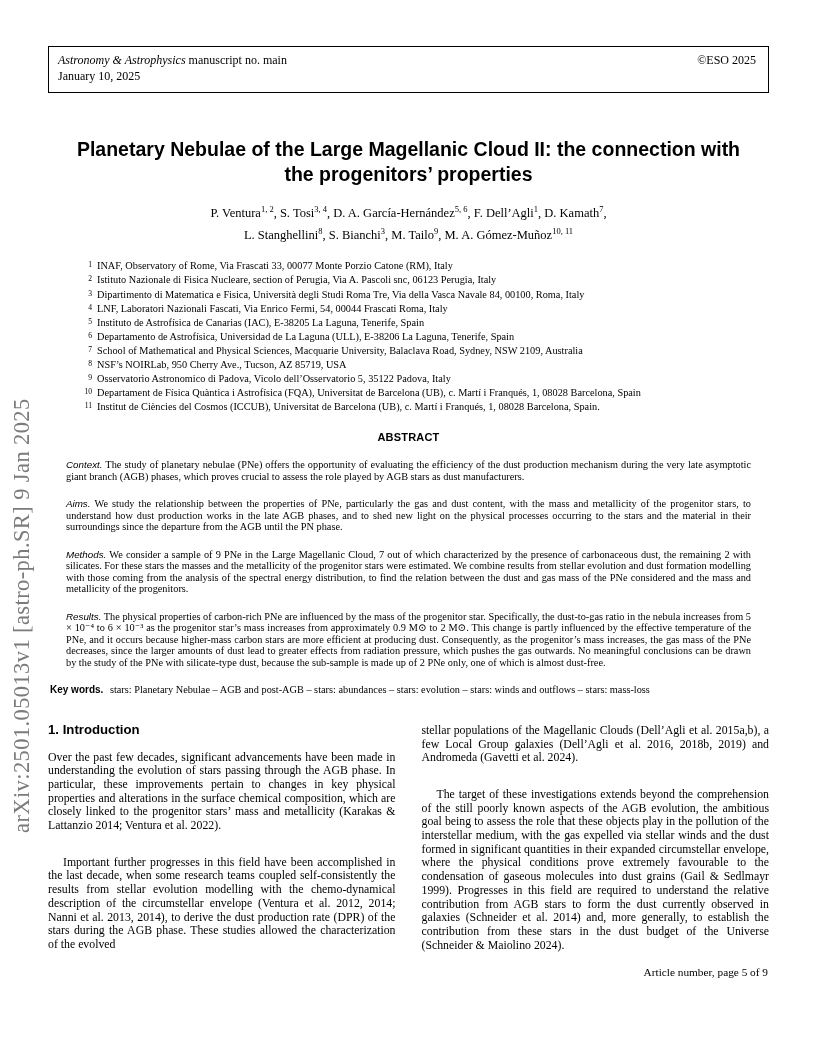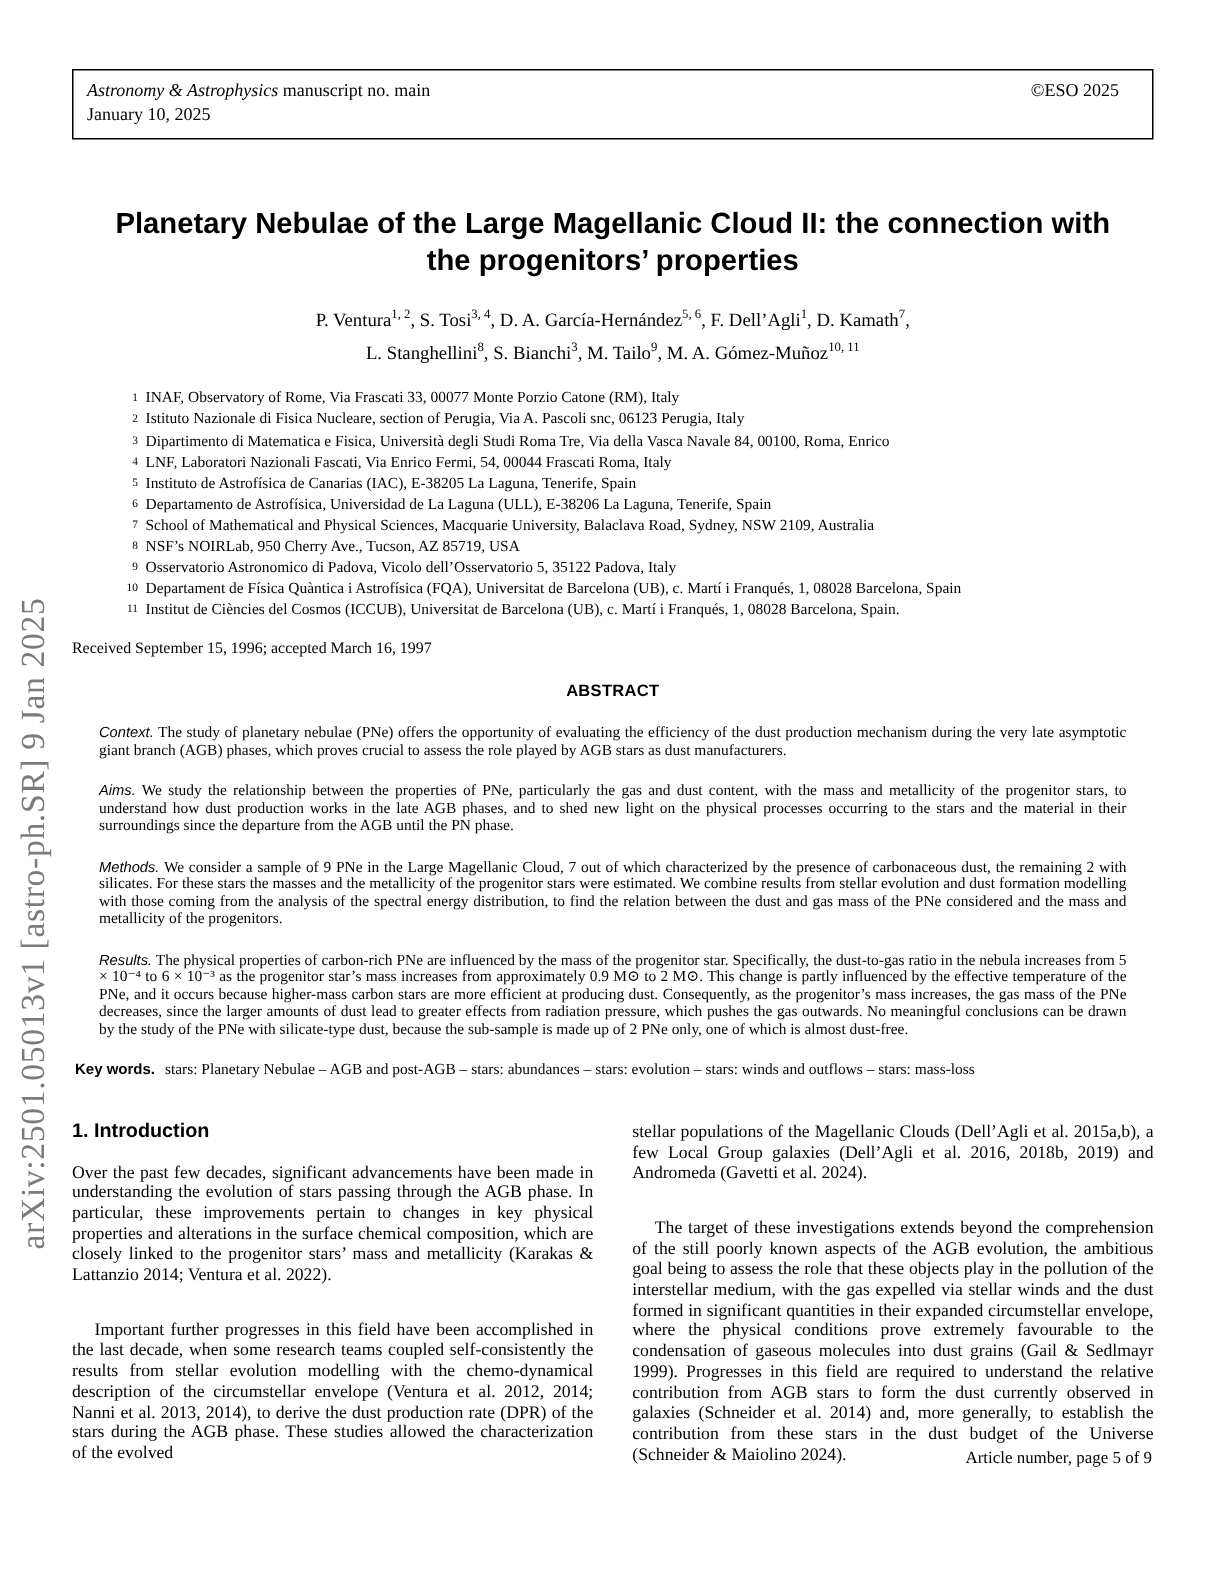--- a/index.html
+++ b/index.html
@@ -9,21 +9,21 @@
     font-family:"Liberation Serif","DejaVu Serif",serif;
     -webkit-font-smoothing:antialiased;
   }
   .page{position:relative;width:816px;height:1056px;}
   .content{padding:46px 47px 0 48px;}
 
   
   .hbox{
     border:1px solid #000;
     display:flex;justify-content:space-between;align-items:flex-start;
-    padding:5px 22px 8px 9px;
+    padding:5px 12px 8px 9px;
     font-size:12px;line-height:16px;
   }
   .hbox .journal{font-style:italic;}
 
   
   .arxiv{
     position:absolute;left:9px;top:833px;
     transform-origin:0 0;transform:rotate(-90deg);
     white-space:nowrap;
     font-size:22.5px;color:#7b7b7b;letter-spacing:0.4px;
@@ -121,21 +121,21 @@
           <span class="txt">INAF, Observatory of Rome, Via Frascati 33, 00077 Monte Porzio Catone (RM), Italy</span>
         </div>
 
         <div class="aff">
           <span class="num">2</span>
           <span class="txt">Istituto Nazionale di Fisica Nucleare, section of Perugia, Via A. Pascoli snc, 06123 Perugia, Italy</span>
         </div>
 
         <div class="aff">
           <span class="num">3</span>
-          <span class="txt">Dipartimento di Matematica e Fisica, Università degli Studi Roma Tre, Via della Vasca Navale 84, 00100, Roma, Enrico</span>
+          <span class="txt">Dipartimento di Matematica e Fisica, Università degli Studi Roma Tre, Via della Vasca Navale 84, 00100, Roma, Italy</span>
         </div>
 
         <div class="aff">
           <span class="num">4</span>
           <span class="txt">LNF, Laboratori Nazionali Fascati, Via Enrico Fermi, 54, 00044 Frascati Roma, Italy</span>
         </div>
 
         <div class="aff">
           <span class="num">5</span>
           <span class="txt">Instituto de Astrofísica de Canarias (IAC), E-38205 La Laguna, Tenerife, Spain</span>
@@ -166,21 +166,20 @@
           <span class="txt">Departament de Física Quàntica i Astrofísica (FQA), Universitat de Barcelona (UB), c. Martí i Franqués, 1, 08028 Barcelona, Spain</span>
         </div>
 
         <div class="aff">
           <span class="num">11</span>
           <span class="txt">Institut de Ciències del Cosmos (ICCUB), Universitat de Barcelona (UB), c. Martí i Franqués, 1, 08028 Barcelona, Spain.</span>
         </div>
 
     </div>
 
-    <div class="received">Received September 15, 1996; accepted March 16, 1997</div>
 
     <div class="abs-head">ABSTRACT</div>
 
     <div class="abs">
 
         <p><span class="ablabel">Context.</span><span> The study of planetary nebulae (PNe) offers the opportunity of evaluating the efficiency of the dust production mechanism during the very late asymptotic giant branch (AGB) phases, which proves crucial to assess the role played by AGB stars as dust manufacturers.</span></p>
 
         <p><span class="ablabel">Aims.</span><span> We study the relationship between the properties of PNe, particularly the gas and dust content, with the mass and metallicity of the progenitor stars, to understand how dust production works in the late AGB phases, and to shed new light on the physical processes occurring to the stars and the material in their surroundings since the departure from the AGB until the PN phase.</span></p>
 
         <p><span class="ablabel">Methods.</span><span> We consider a sample of 9 PNe in the Large Magellanic Cloud, 7 out of which characterized by the presence of carbonaceous dust, the remaining 2 with silicates. For these stars the masses and the metallicity of the progenitor stars were estimated. We combine results from stellar evolution and dust formation modelling with those coming from the analysis of the spectral energy distribution, to find the relation between the dust and gas mass of the PNe considered and the mass and metallicity of the progenitors.</span></p>

